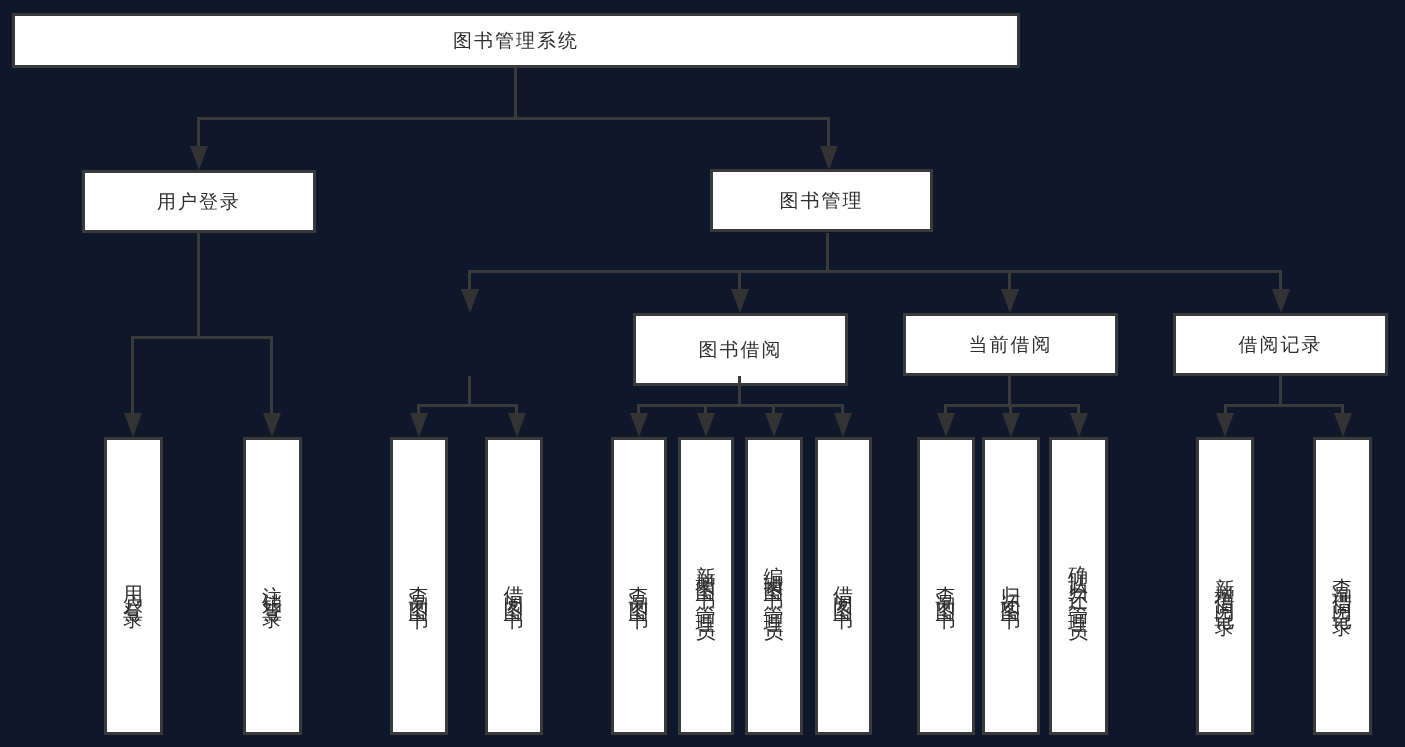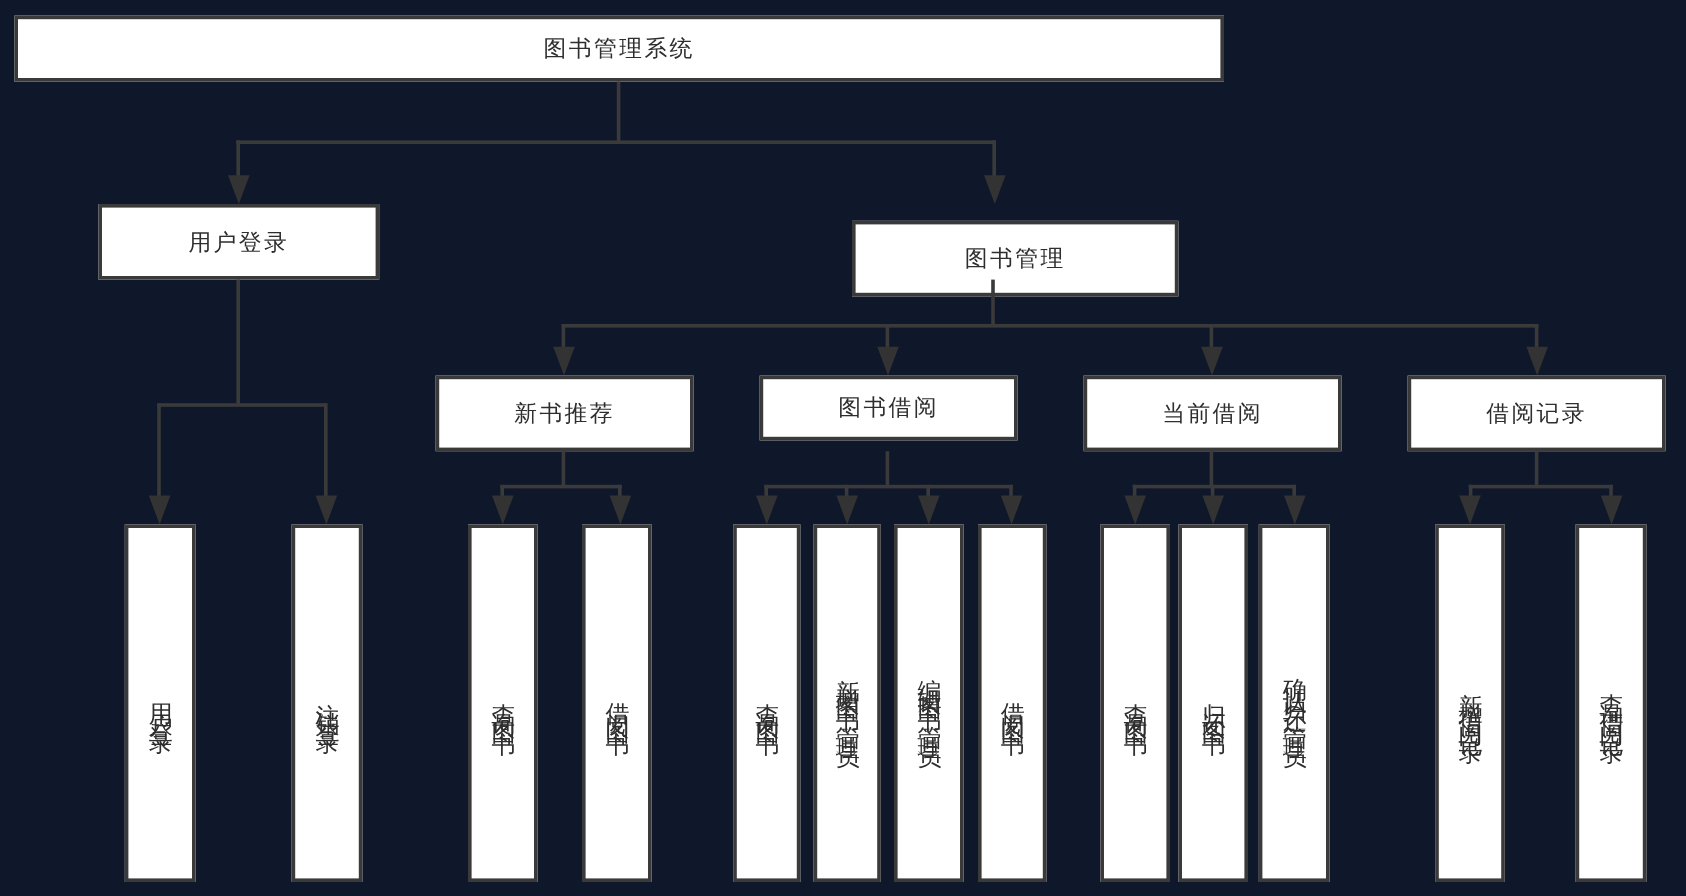--- a/index.html
+++ b/index.html
@@ -41,21 +41,21 @@
   <div class="vline" style="left:514px;top:68px;height:52px;"></div>
   <div class="hline" style="left:197px;top:117px;width:633px;"></div>
   <div class="vline" style="left:197px;top:117px;height:32px;"></div>
   <div class="vline" style="left:827px;top:117px;height:32px;"></div>
   <div class="arrow" style="left:190px;top:146px;"></div>
   <div class="arrow" style="left:820px;top:146px;"></div>
 
   <div class="box hbox" style="left:82px;top:170px;width:234px;height:63px;">
     <span>用户登录</span>
   </div>
-  <div class="box hbox" style="left:710px;top:184px;width:272px;height:63px;">
+  <div class="box hbox" style="left:710px;top:169px;width:223px;height:63px;">
     <span>图书管理</span>
   </div>
 
   <div class="vline" style="left:197px;top:233px;height:105px;"></div>
   <div class="hline" style="left:131px;top:336px;width:141px;"></div>
   <div class="vline" style="left:131px;top:336px;height:81px;"></div>
   <div class="vline" style="left:270px;top:336px;height:81px;"></div>
   <div class="arrow" style="left:124px;top:413px;"></div>
   <div class="arrow" style="left:263px;top:413px;"></div>
 
@@ -63,24 +63,21 @@
   <div class="hline" style="left:468px;top:270px;width:814px;"></div>
   <div class="vline" style="left:468px;top:270px;height:22px;"></div>
   <div class="vline" style="left:738px;top:270px;height:22px;"></div>
   <div class="vline" style="left:1008px;top:270px;height:22px;"></div>
   <div class="vline" style="left:1279px;top:270px;height:22px;"></div>
   <div class="arrow" style="left:461px;top:289px;"></div>
   <div class="arrow" style="left:731px;top:289px;"></div>
   <div class="arrow" style="left:1001px;top:289px;"></div>
   <div class="arrow" style="left:1272px;top:289px;"></div>
 
-  <div class="box hbox" style="left:363px;top:313px;width:215px;height:63px;">
-    <span>新书推荐</span>
-  </div>
-  <div class="box hbox" style="left:633px;top:313px;width:215px;height:54px;">
+  <div class="box hbox" style="left:633px;top:313px;width:215px;height:73px;">
     <span>图书借阅</span>
   </div>
   <div class="box hbox" style="left:903px;top:313px;width:215px;height:63px;">
     <span>当前借阅</span>
   </div>
   <div class="box hbox" style="left:1173px;top:313px;width:215px;height:63px;">
     <span>借阅记录</span>
   </div>
 
   <div class="vline" style="left:468px;top:376px;height:30px;"></div>

